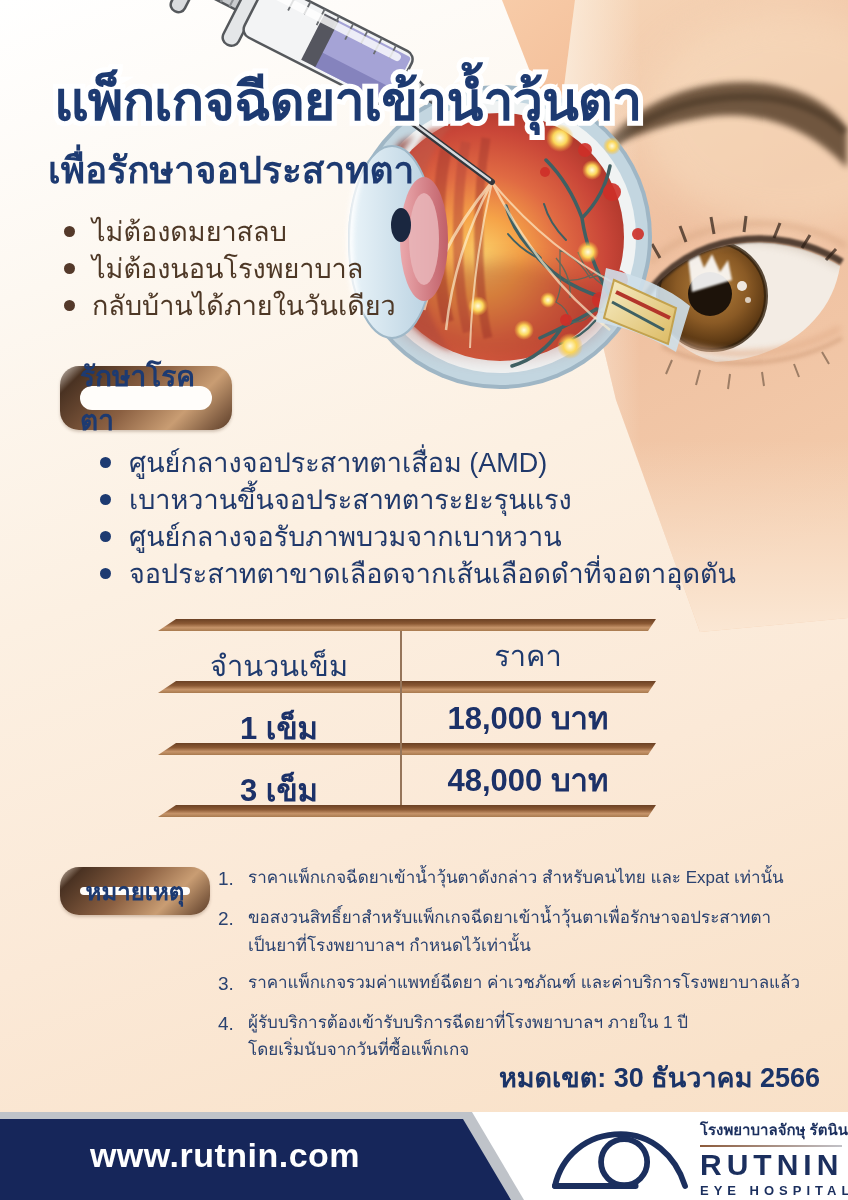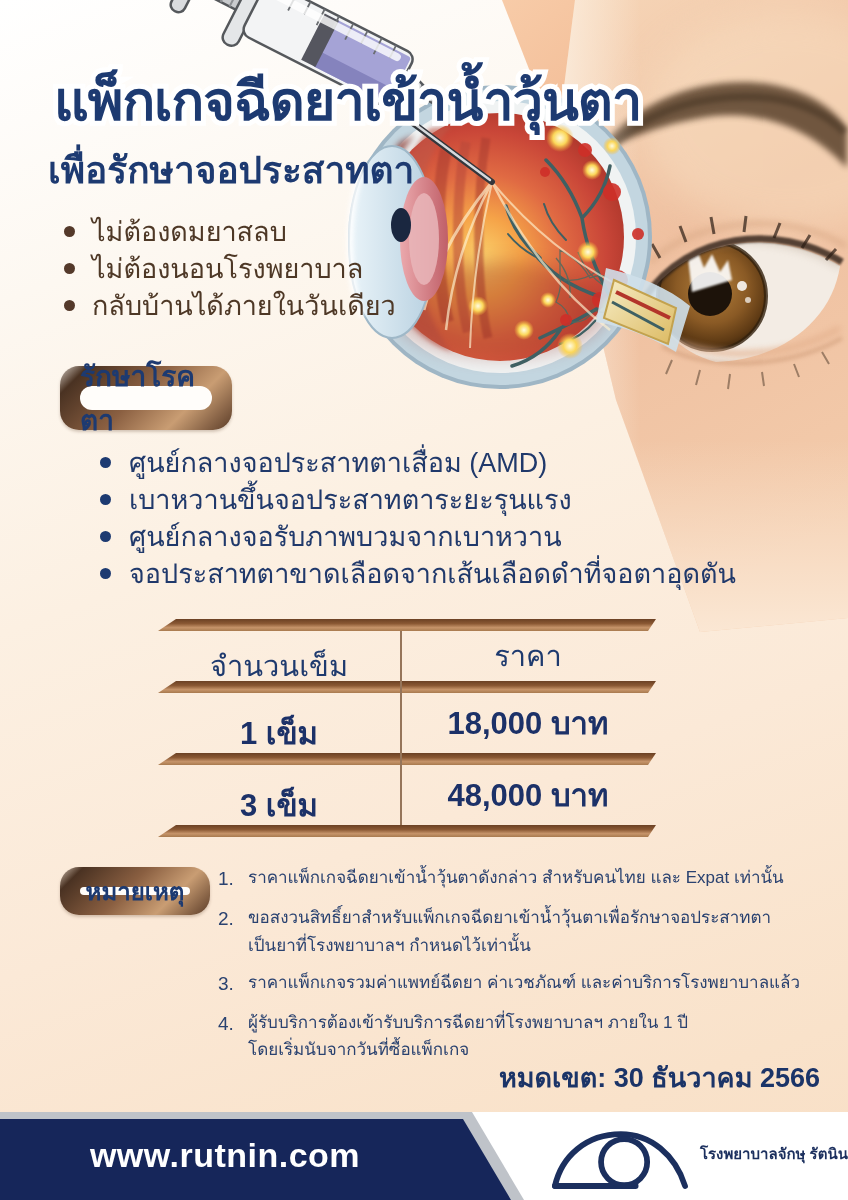--- a/index.html
+++ b/index.html
@@ -34,21 +34,21 @@
   .diseases{left:100px;top:444px;}
   .d-item{display:flex;align-items:center;height:37px;}
   .d-dot{width:11px;height:11px;border-radius:50%;background:#1d3a71;margin-right:18px;flex:none;}
   .d-label{font-size:27px;font-weight:500;color:#20396b;white-space:nowrap;}
   
   .price-table{left:158px;top:619px;width:498px;}
   .copper-bar{height:12px;background:linear-gradient(180deg,#6b4124 0%,#8a5833 38%,#c6946a 72%,#a87a4e 100%);
     clip-path:polygon(18px 0,100% 0,calc(100% - 8px) 100%,0 100%);}
   .t-row{display:flex;align-items:center;}
   .t-row.header{height:50px;}
-  .t-row.data{height:60px;}
+  .t-row.data{height:50px;}
   .t-c1{width:242px;text-align:center;margin-top:20px;}
   .t-c2{flex:1;text-align:center;}
   .t-head{font-size:29px;font-weight:500;color:#1e3a6e;}
   .t-val{font-size:31px;font-weight:800;color:#1c3168;}
   .col-divider{position:absolute;left:242px;top:12px;bottom:12px;width:2px;background:#96755a;}
   
   .notes-list{left:218px;top:864px;width:612px;display:flex;flex-direction:column;gap:10px;}
   .n-item{display:flex;}
   .n-no{width:30px;flex:none;font-size:19px;font-weight:500;color:#2a4270;line-height:1.6;}
   .n-text{font-size:17px;font-weight:400;color:#2a4270;line-height:1.6;white-space:pre-line;}
@@ -56,21 +56,21 @@
   .deadline{right:28px;top:1056px;font-size:27px;font-weight:800;color:#1b3468;white-space:nowrap;}
   
   .footer-strip{left:0;top:1112px;width:848px;height:88px;background:#ffffff;}
   .ribbon-silver{left:0;top:1112px;width:560px;height:88px;background:#bfc3c9;
     clip-path:polygon(0 0,472px 0,524px 100%,0 100%);}
   .ribbon-navy{left:0;top:1119px;width:560px;height:81px;background:#16265a;
     clip-path:polygon(0 0,463px 0,511px 100%,0 100%);}
   .website{left:0;top:1136px;width:450px;text-align:center;font-size:34px;font-weight:700;color:#ffffff;letter-spacing:.5px;}
   .logo{left:550px;top:1118px;width:292px;height:80px;display:flex;align-items:center;gap:10px;}
   .logo-icon{width:140px;height:70px;flex:none;}
-  .logo-text{display:flex;flex-direction:row;width:142px;}
+  .logo-text{display:flex;flex-direction:column;width:142px;}
   .logo-th{font-size:15px;font-weight:600;color:#1b2f5e;white-space:nowrap;}
   .logo-line{height:2px;margin:3px 0 2px 0;background:linear-gradient(90deg,#8c5a3a,#b9ب… ,#c2c2c8);
     background:linear-gradient(90deg,#8c5a3a,#c2c2c8);}
   .logo-en{font-size:30px;font-weight:700;color:#1b2f5e;letter-spacing:5px;line-height:1.05;}
   .logo-sub{font-size:13px;font-weight:600;color:#1b2f5e;letter-spacing:5px;margin-top:2px;white-space:nowrap;}
 </style>
 </head>
 <body>
 
 <div class="poster">

